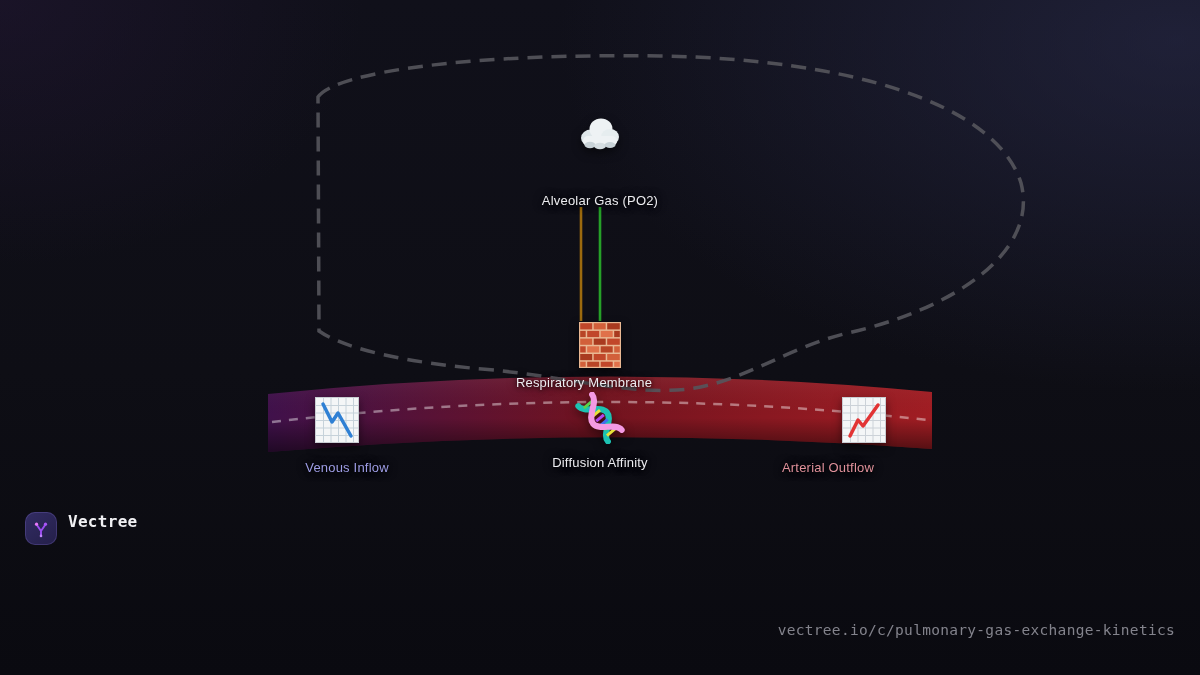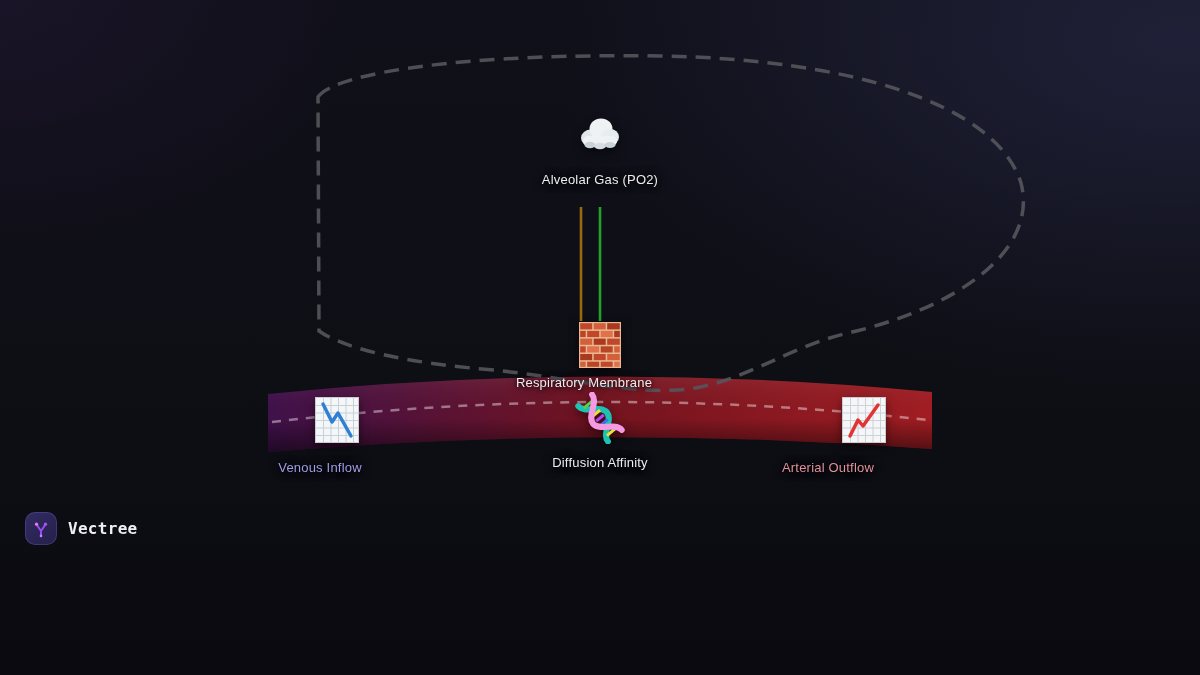--- a/index.html
+++ b/index.html
@@ -13,21 +13,21 @@
   }
   svg.diagram{position:absolute;left:0;top:0;}
   .node-icon{position:absolute;transform:translateX(-50%);filter:drop-shadow(0 4px 5px rgba(0,0,0,0.5));}
   .node-label{
     position:absolute;transform:translateX(-50%);white-space:nowrap;
     font-size:13px;color:#ececf0;letter-spacing:0.2px;
     text-shadow:0 1px 4px rgba(0,0,0,0.9),0 0 10px rgba(0,0,0,0.6);
   }
   .footer-brand{
     position:absolute;left:25px;top:512px;height:33px;
-    display:flex;align-items:center;gap:11px;
+    display:flex;align-items:flex-start;gap:11px;
   }
   .logo-box{
     width:32px;height:33px;border-radius:10px;
     background:linear-gradient(140deg,#322c63,#241f49);
     box-shadow:inset 0 0 0 1px rgba(140,120,220,0.25);
     display:flex;align-items:center;justify-content:center;
   }
   .brand-name{
     font-family:"DejaVu Sans Mono","Liberation Mono",monospace;
     font-weight:bold;font-size:16px;color:#f0f0f3;letter-spacing:0.3px;
@@ -80,21 +80,21 @@
     <svg width="48" height="34" viewBox="0 0 48 34">
       <ellipse cx="15" cy="22" rx="10" ry="8.5" fill="#dfe7ea"></ellipse>
       <ellipse cx="25" cy="13" rx="11.5" ry="10.5" fill="#eef2f4"></ellipse>
       <ellipse cx="34" cy="21" rx="9" ry="8" fill="#e6edef"></ellipse>
       <rect x="7" y="20" width="34" height="10" rx="5" fill="#eef2f4"></rect>
       <ellipse cx="14" cy="29" rx="5.5" ry="3.2" fill="#c9d3d8"></ellipse>
       <ellipse cx="24" cy="30" rx="6" ry="3.2" fill="#d6dee2"></ellipse>
       <ellipse cx="34" cy="29" rx="5.5" ry="3" fill="#c9d3d8"></ellipse>
     </svg>
   </div>
-  <div class="node-label" style="left:600px;top:172px">Alveolar Gas (PO2)</div>
+  <div class="node-label" style="left:600px;top:193px">Alveolar Gas (PO2)</div>
 
   <div class="node-icon" style="left:600px;top:322px">
     <svg width="42" height="46" viewBox="0 0 42 46">
       <rect x="0" y="0" width="42" height="46" fill="#e9b893"></rect>
       <rect x="1.2" y="1.2" width="12" height="6.2" fill="#c1472a"></rect>
       <rect x="14.7" y="1.2" width="12" height="6.2" fill="#d2603a"></rect>
       <rect x="28.2" y="1.2" width="12.6" height="6.2" fill="#a93a1f"></rect>
       <rect x="1.2" y="8.9" width="5.5" height="6.2" fill="#b84526"></rect>
       <rect x="8.2" y="8.9" width="12" height="6.2" fill="#c1472a"></rect>
       <rect x="21.7" y="8.9" width="12" height="6.2" fill="#e0714a"></rect>
@@ -117,21 +117,21 @@
   </div>
   <div class="node-label" style="left:584px;top:375px">Respiratory Membrane</div>
 
   <div class="node-icon" style="left:337px;top:397px">
     <svg width="44" height="46" viewBox="0 0 44 46">
       <rect x="0.5" y="0.5" width="43" height="45" fill="#f4f6f7" stroke="#c8cdd2"></rect>
       <path d="M1 8.5H43M1 16H43M1 23.5H43M1 31H43M1 38.5H43M8.5 1V45M16 1V45M23.5 1V45M31 1V45M38.5 1V45" stroke="#c6d2da" stroke-width="1"></path>
       <polyline points="8,7 17,25 23,16 36,39" fill="none" stroke="#2f80d4" stroke-width="3.5" stroke-linecap="round" stroke-linejoin="round"></polyline>
     </svg>
   </div>
-  <div class="node-label" style="left: 320px; top: 460px; color: rgb(158, 157, 230);">Venous Inflow</div>
+  <div class="node-label" style="left: 347px; top: 460px; color: rgb(158, 157, 230);">Venous Inflow</div>
 
   <div class="node-icon" style="left:600px;top:392px">
     <svg width="52" height="52" viewBox="0 0 52 52">
       <g transform="rotate(-40 26 26)">
         <path d="M 17 3 C 17 13 35 16 35 26 C 35 36 17 39 17 49" fill="none" stroke="#1cc2b2" stroke-width="6" stroke-linecap="round"></path>
         <line x1="20" y1="8" x2="32" y2="8" stroke="#5bd14a" stroke-width="3"></line>
         <line x1="22" y1="14" x2="30" y2="14" stroke="#3f6ff0" stroke-width="3"></line>
         <line x1="21" y1="20" x2="31" y2="20" stroke="#e8e13a" stroke-width="3"></line>
         <line x1="21" y1="26" x2="31" y2="26" stroke="#b049f0" stroke-width="3"></line>
         <line x1="21" y1="32" x2="31" y2="32" stroke="#3f6ff0" stroke-width="3"></line>
@@ -158,14 +158,15 @@
         <path d="M16 24 L16 18.5 M16 18.5 L10.5 10.5 M16 18.5 L21.5 10.5" fill="none" stroke="#9b4df0" stroke-width="2.4" stroke-linecap="round"></path>
         <circle cx="10.5" cy="10" r="2" fill="#e879f9"></circle>
         <circle cx="21.5" cy="10" r="2" fill="#a855f7"></circle>
         <circle cx="16" cy="24.5" r="1.6" fill="#c084fc"></circle>
       </svg>
     </div>
     <div class="brand-name">Vectree</div>
   </div>
 
 
+  <div class="footer-url">vectree.io/c/pulmonary-gas-exchange-kinetics</div>
 
 </div>
 
 </body></html>

